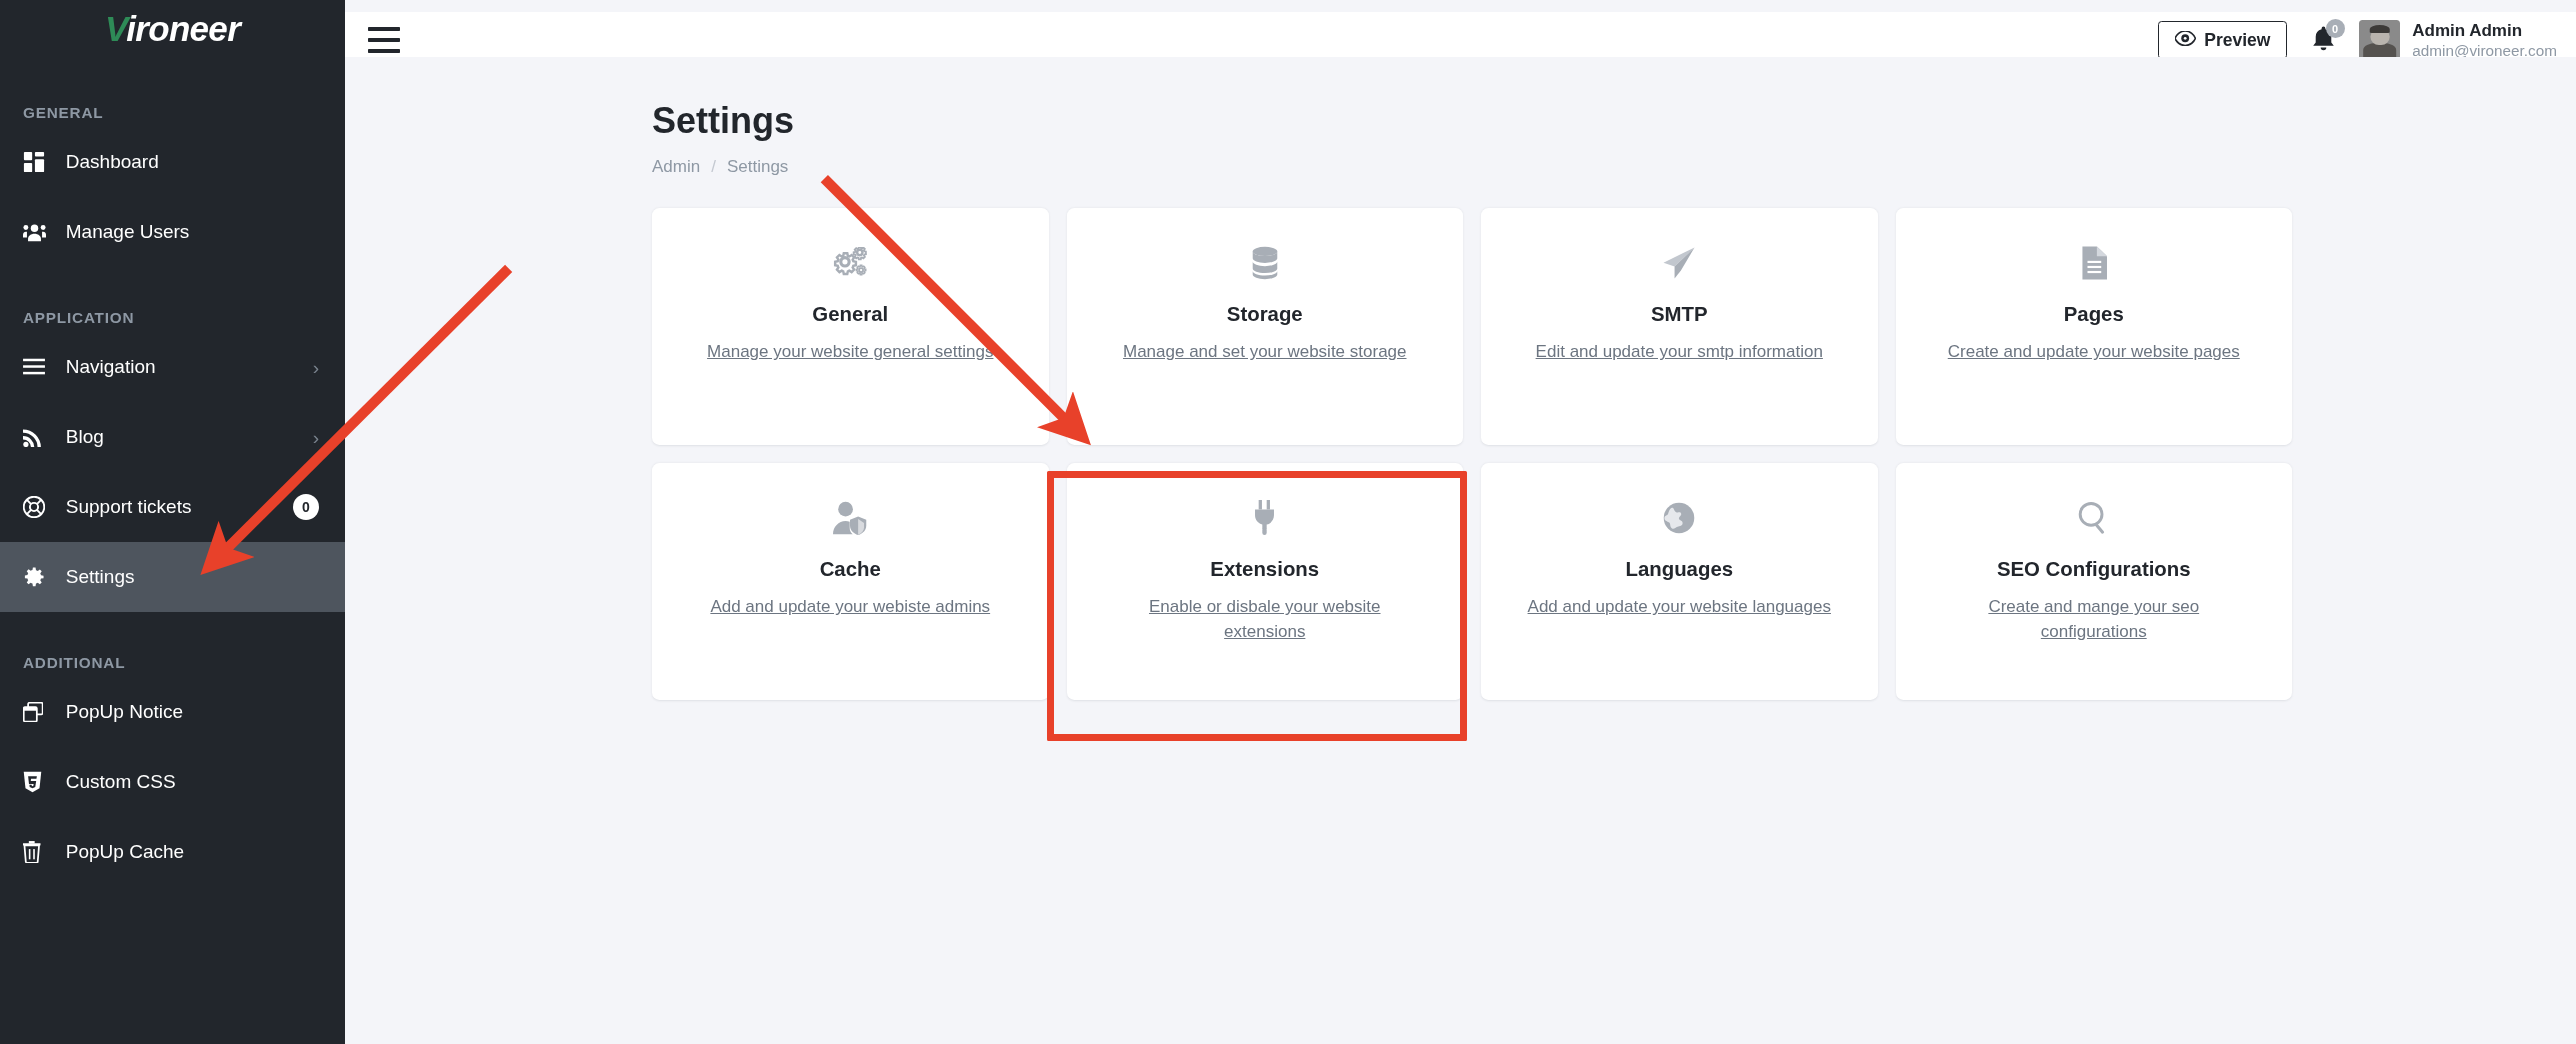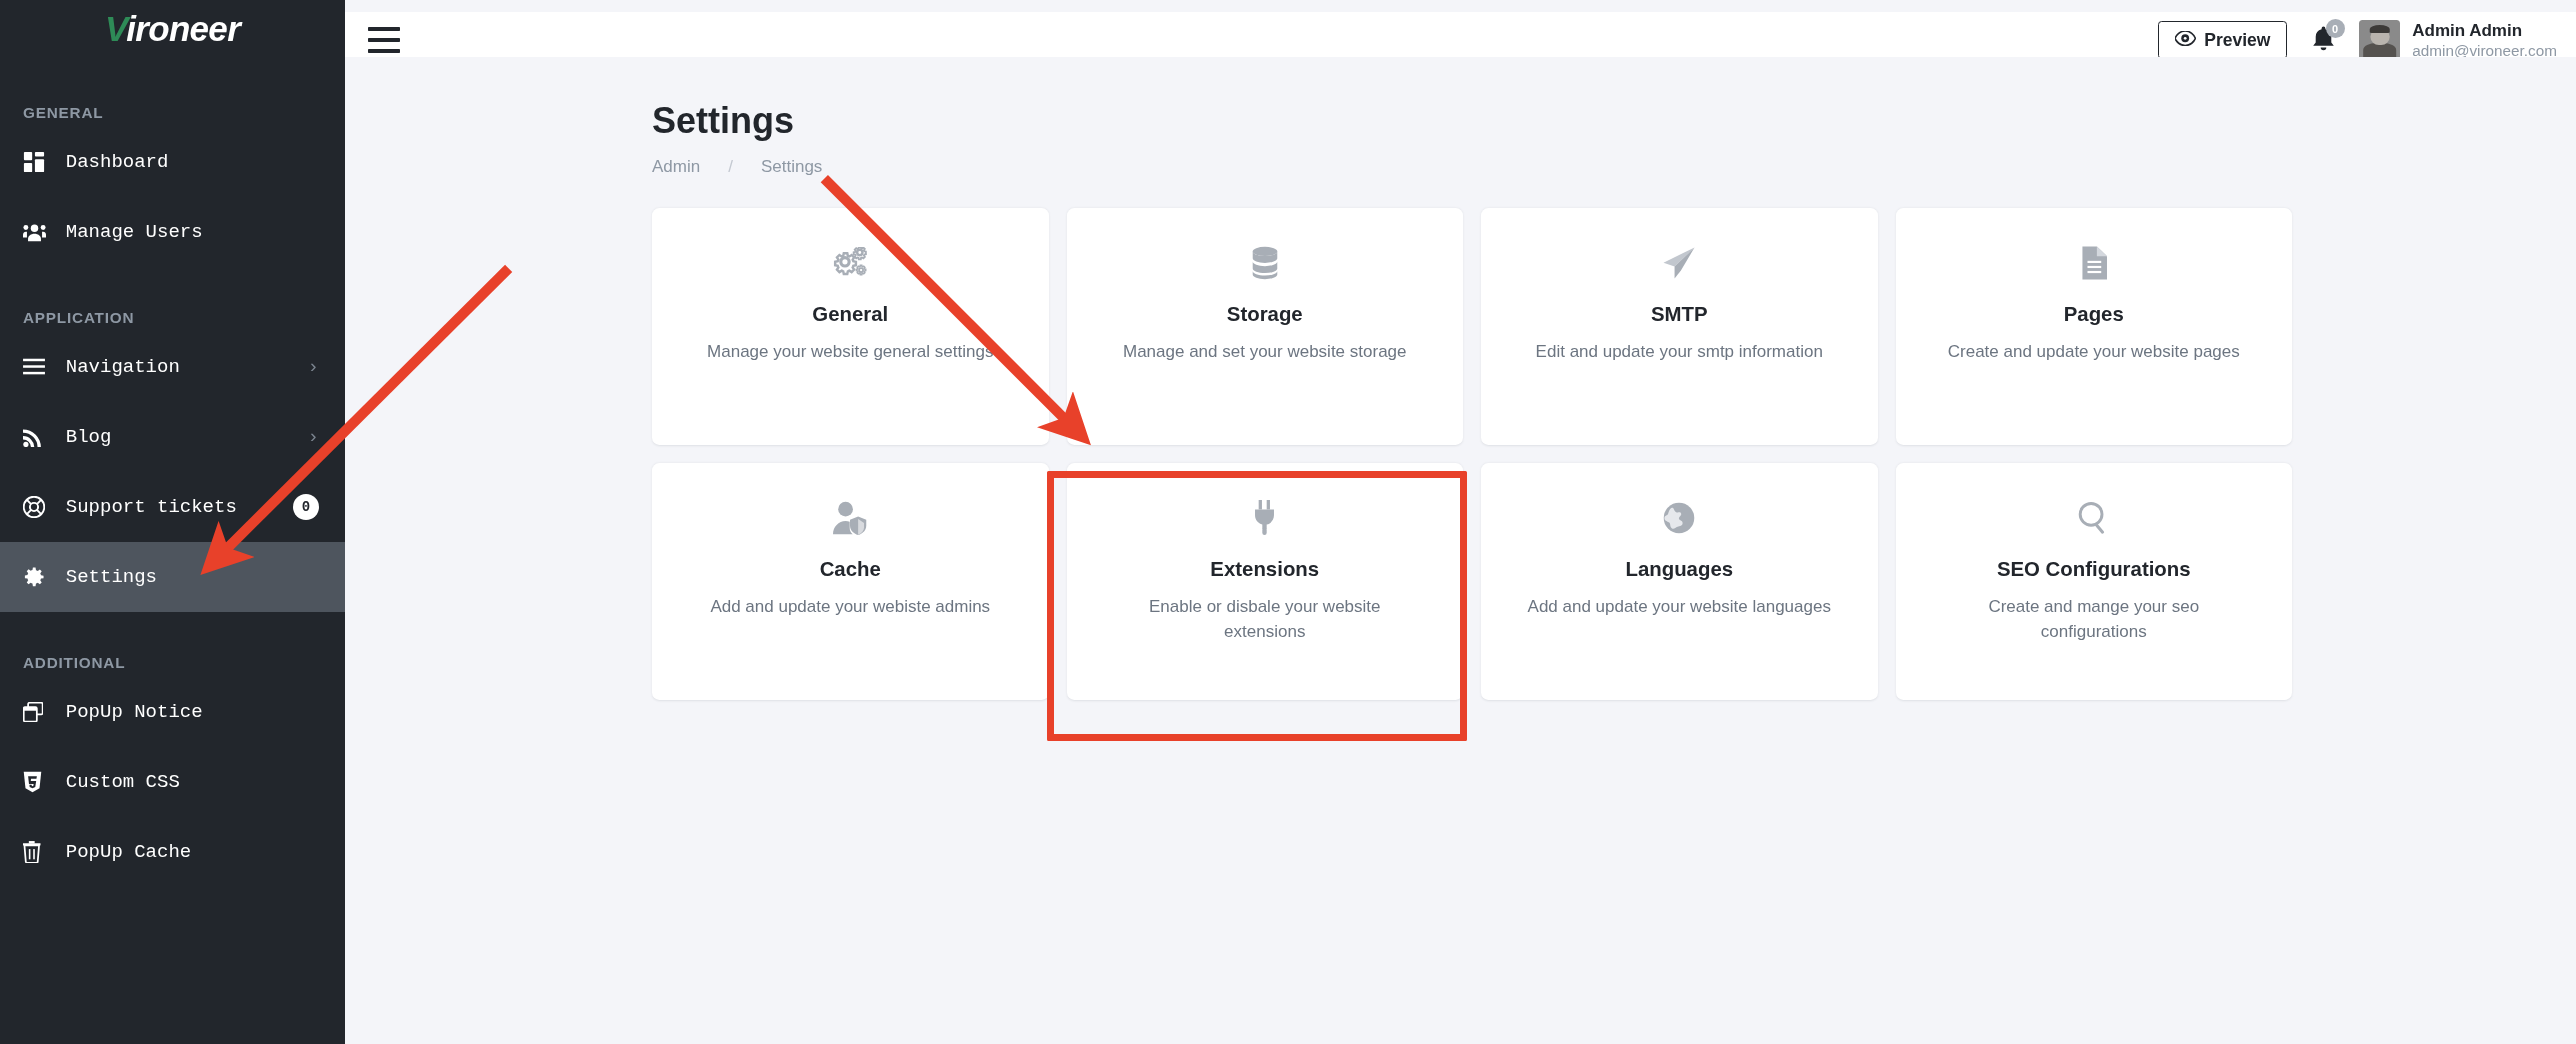--- a/index.html
+++ b/index.html
@@ -31,21 +31,21 @@
     letter-spacing: 0.8px; padding: 0 0 0 23px;
     height: 29px; display: flex; align-items: center;
   }
   .sec-general { margin-top: 41px; }
   .sec-application { margin-top: 36px; }
   .sec-additional { margin-top: 36px; }
 
   .nav-item {
     height: 70px; display: flex; align-items: center;
     padding: 0 26px 0 23px; color: #FFFFFF;
-    font-size: 19px; cursor: pointer; position: relative; font-family: Liberation Mono, monospace;
+    font-size: 19px; cursor: pointer; position: relative;
   }
   .nav-item.active { background: #4E555E; }
   .nav-ico {
     width: 34px; min-width: 34px; display: flex; align-items: center;
     justify-content: flex-start; margin-right: 8.8px;
   }
   .nav-ico svg { display: block; }
   .nav-label { flex: 1; white-space: nowrap; }
   .nav-chevron { color: #7A838E; font-size: 19px; line-height: 1; }
   .nav-badge {
@@ -112,21 +112,21 @@
     position: absolute; left: 345px; top: 57px;
     width: 2231px; height: 988px; background: #F4F5F9;
     padding: 44px 0 0 0;
   }
   .page-title {
     font-size: 36px; font-weight: bold; color: #22262C;
     margin-left: 307px; line-height: 1.1;
   }
   .breadcrumb {
     margin-left: 307px; margin-top: 16px;
-    display: flex; align-items: center; gap: 28px;
+    display: flex; align-items: center; gap: 11px;
     font-size: 17px; color: #8E98A4;
   }
   .breadcrumb .sep { color: #C4C9D1; }
   .breadcrumb a { color: #8E98A4; text-decoration: none; cursor: pointer; }
 
   .card-grid {
     margin: 31px 0 0 307px; width: 1640px;
     display: grid; grid-template-columns: repeat(4, 1fr);
     gap: 18px;
   }
@@ -138,21 +138,21 @@
     cursor: pointer;
   }
   .card-ico { height: 42px; display: flex; align-items: center; justify-content: center; }
   .card-ico svg { fill: #A8AEB6; display: block; }
   .card-title {
     margin-top: 19px; font-size: 20.4px; font-weight: bold; color: #22262C;
     text-align: center;
   }
   .card-desc {
     margin-top: 14.6px; font-size: 17px; color: #6C7581; line-height: 1.45;
-    text-align: center; max-width: 306px;
+    text-align: center; max-width: 306px; text-decoration: underline;
   }
 
   
   #annotations {
     position: absolute; left: 0; top: 0; width: 2576px; height: 1044px;
     pointer-events: none;
   }
   .hl-box {
     position: absolute; border: 7.3px solid #E8412A; border-radius: 1.5px;
   }

